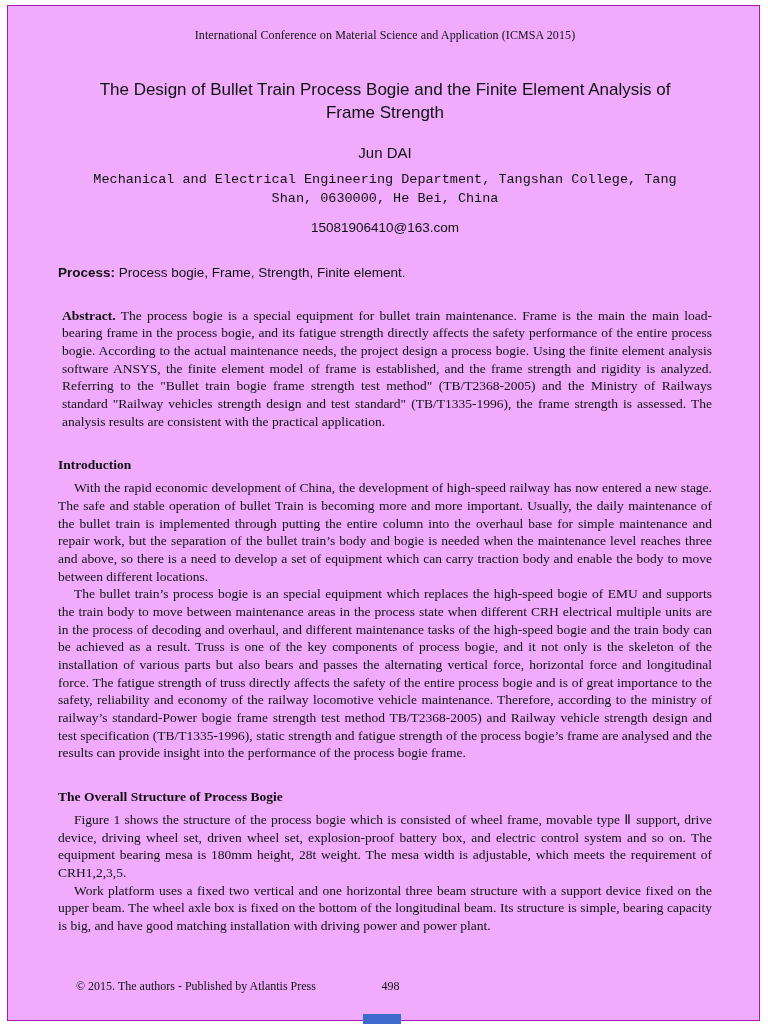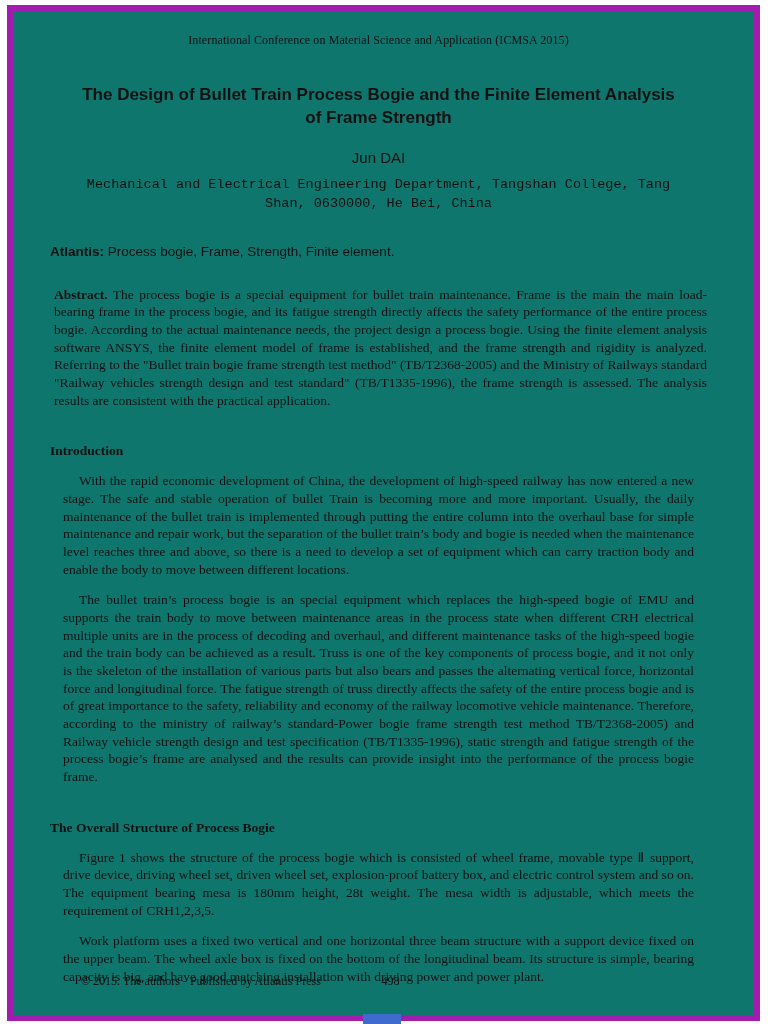--- a/index.html
+++ b/index.html
@@ -14,33 +14,33 @@
     font-family: "Liberation Serif", serif;
     color: #111111;
   }
   .page {
     position: absolute;
     top: 5px;
     left: 7px;
     width: 753px;
     height: 1016px;
     box-sizing: border-box;
-    border: 6px solid #a21caf;
-    background: #0f766e;
-    padding: 22px 47px 0 37px;
+    border: 1px solid #a21caf;
+    background: #f0abfc;
+    padding: 22px 47px 0 50px;
     overflow: hidden;
   }
   .running-head {
     text-align: center;
     font-size: 12px;
     letter-spacing: 0.1px;
   }
   .title {
     font-family: "Liberation Sans", sans-serif;
-    font-weight: bold;
+    font-weight: normal;
     font-size: 17px;
     line-height: 1.35;
     text-align: center;
     max-width: 600px;
     margin: 36px auto 0 auto;
   }
   .author {
     font-family: "Liberation Sans", sans-serif;
     font-size: 15px;
     text-align: center;
@@ -69,27 +69,27 @@
   .abstract {
     font-size: 13.5px;
     line-height: 1.31;
     text-align: justify;
     margin: 27px 0 0 4px;
   }
   .abs-label { font-weight: bold; }
   h2.section-heading {
     font-size: 13.5px;
     font-weight: bold;
-    margin: 34px 0 6px 0;
+    margin: 27px 0 6px 0;
   }
   p.body-par {
     font-size: 13.5px;
     line-height: 1.31;
     text-align: justify;
-    margin: 13px;
+    margin: 0;
   }
   p.indent { text-indent: 16px; }
   .footer {
     position: absolute;
     left: 68px;
     right: 54px;
     bottom: 26px;
     font-size: 12px;
   }
   .footer .pagenum {
@@ -112,23 +112,24 @@
 <div class="page">
 
   <div class="running-head">International Conference on Material Science and Application (ICMSA 2015)</div>
 
   <h1 class="title">The Design of Bullet Train Process Bogie and the Finite Element Analysis of Frame Strength</h1>
 
   <div class="author">Jun DAI</div>
 
   <div class="affiliation">Mechanical and Electrical Engineering Department, Tangshan College, Tang Shan, 0630000, He Bei, China</div>
 
+  <div class="email">15081906410@163.com</div>
 
   <p class="keywords">
-    <span class="kw-label">Atlantis:</span><span> Process bogie, Frame, Strength, Finite element.</span>
+    <span class="kw-label">Process:</span><span> Process bogie, Frame, Strength, Finite element.</span>
   </p>
 
   <p class="abstract">
     <span class="abs-label">Abstract.</span><span> The process bogie is a special equipment for bullet train maintenance. Frame is the main the main load-bearing frame in the process bogie, and its fatigue strength directly affects the safety performance of the entire process bogie. According to the actual maintenance needs, the project design a process bogie. Using the finite element analysis software ANSYS, the finite element model of frame is established, and the frame strength and rigidity is analyzed. Referring to the "Bullet train bogie frame strength test method" (TB/T2368-2005) and the Ministry of Railways standard "Railway vehicles strength design and test standard" (TB/T1335-1996), the frame strength is assessed. The analysis results are consistent with the practical application.</span>
   </p>
 
   <h2 class="section-heading">Introduction</h2>
 
   <p class="body-par indent">With the rapid economic development of China, the development of high-speed railway has now entered a new stage. The safe and stable operation of bullet Train is becoming more and more important. Usually, the daily maintenance of the bullet train is implemented through putting the entire column into the overhaul base for simple maintenance and repair work, but the separation of the bullet train’s body and bogie is needed when the maintenance level reaches three and above, so there is a need to develop a set of equipment which can carry traction body and enable the body to move between different locations.</p>
 

